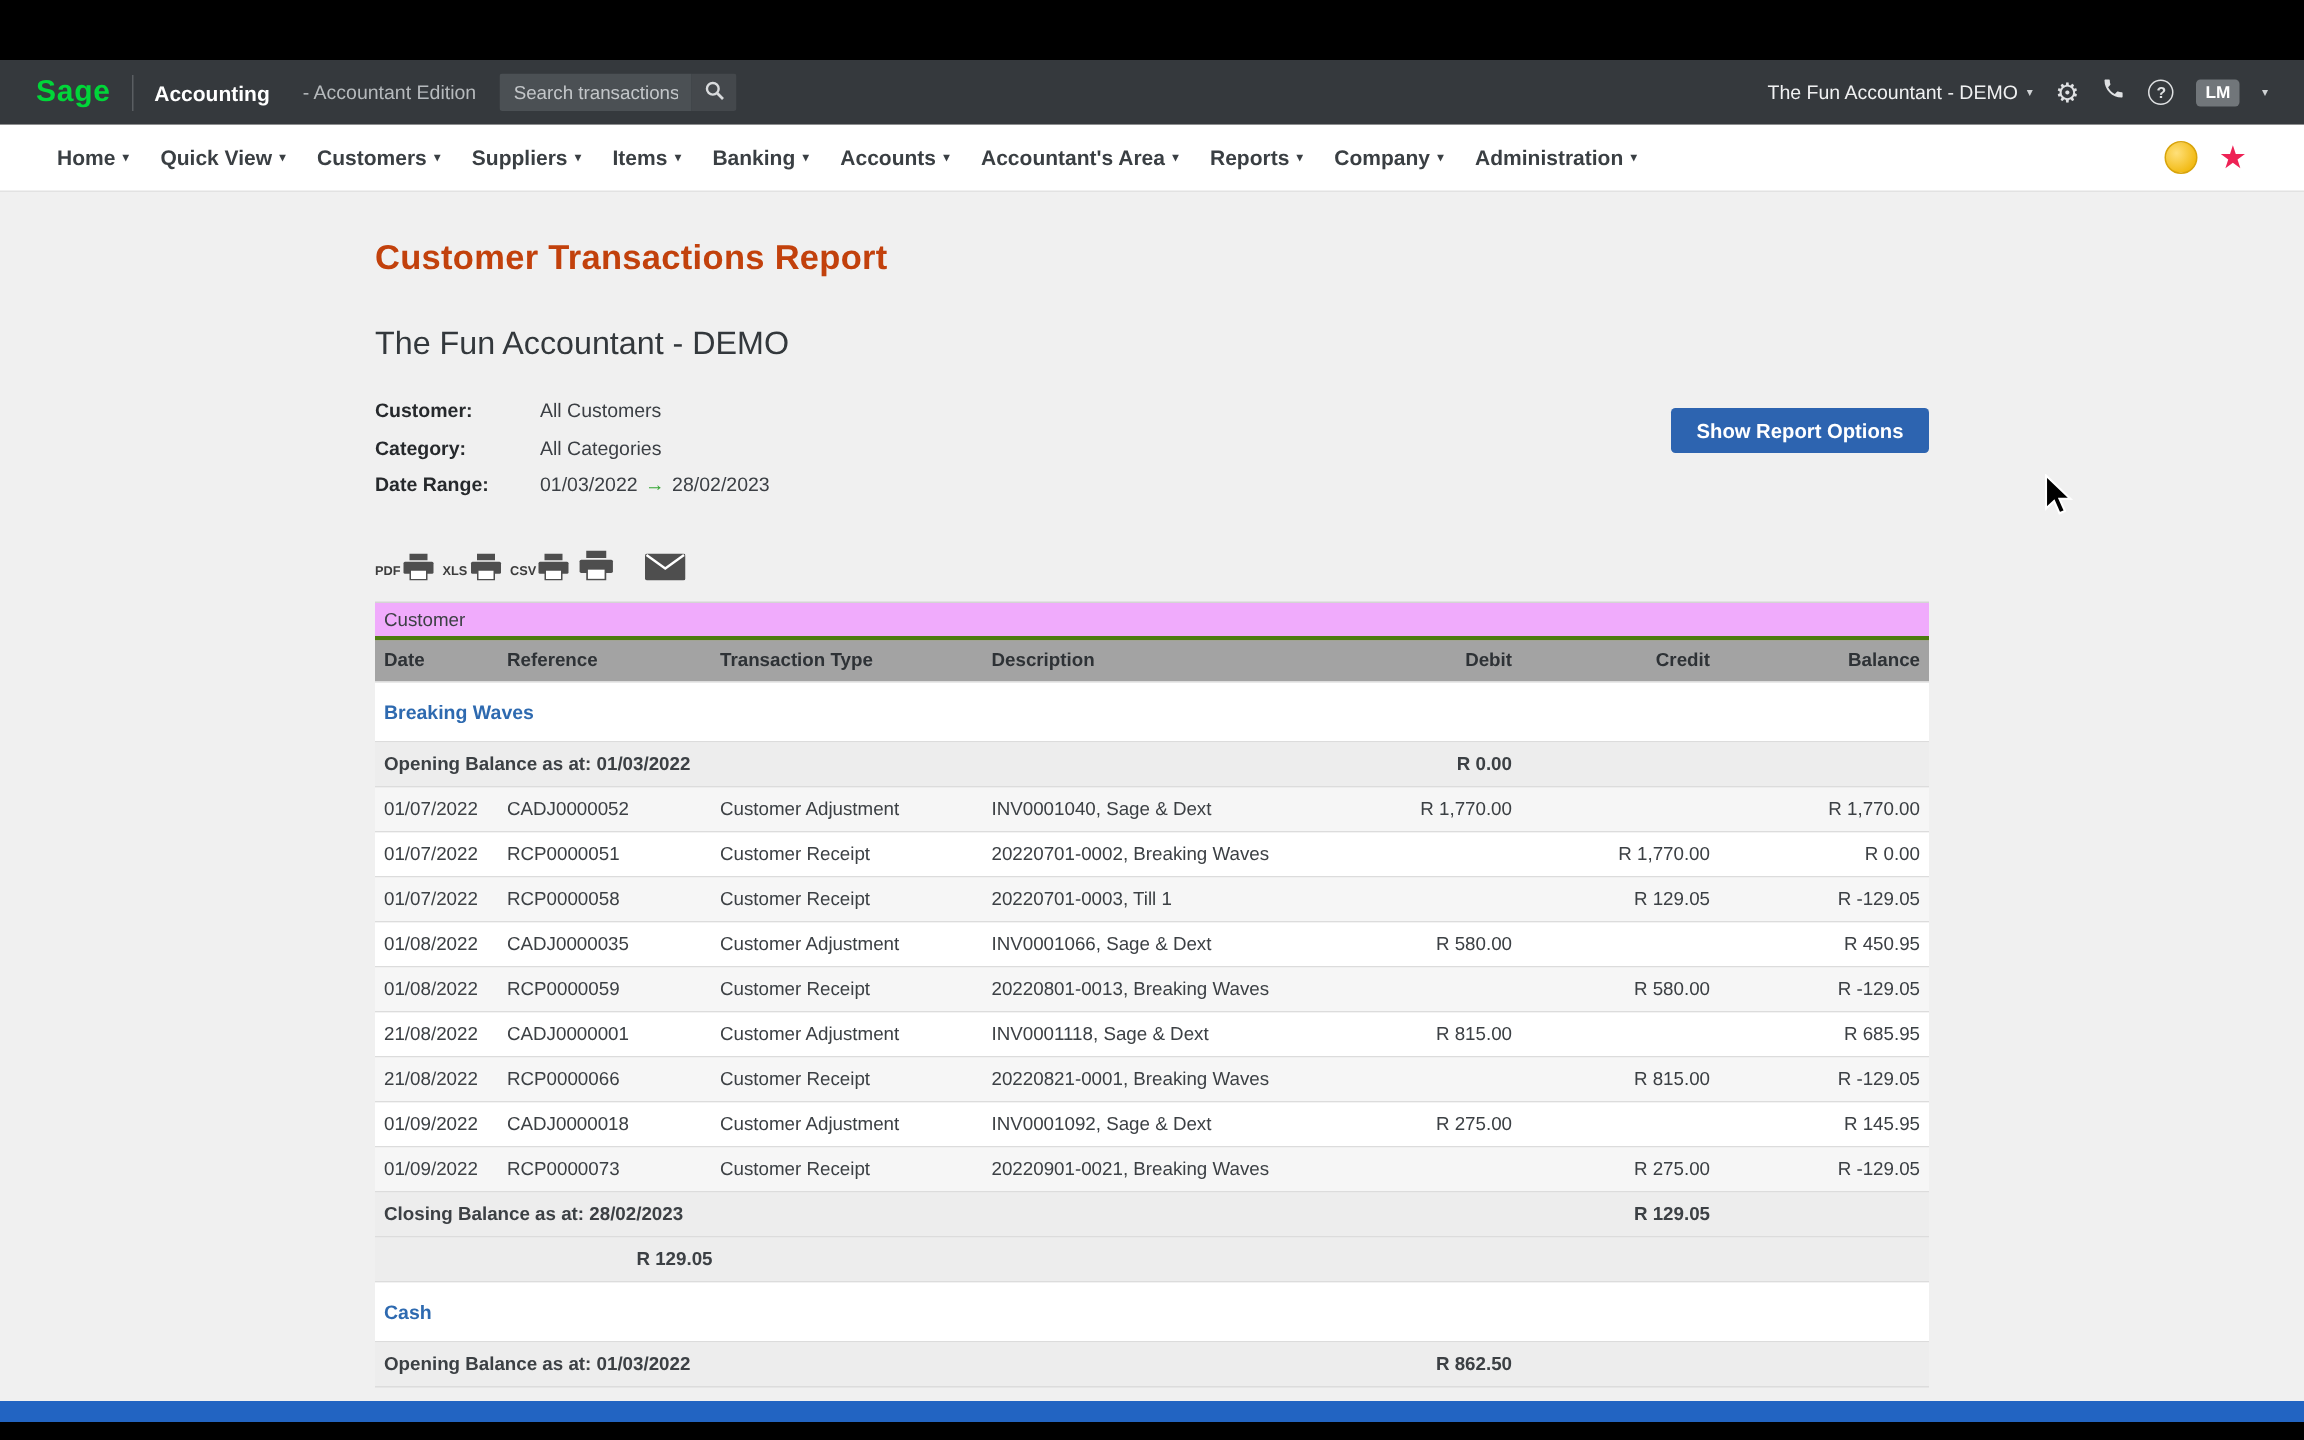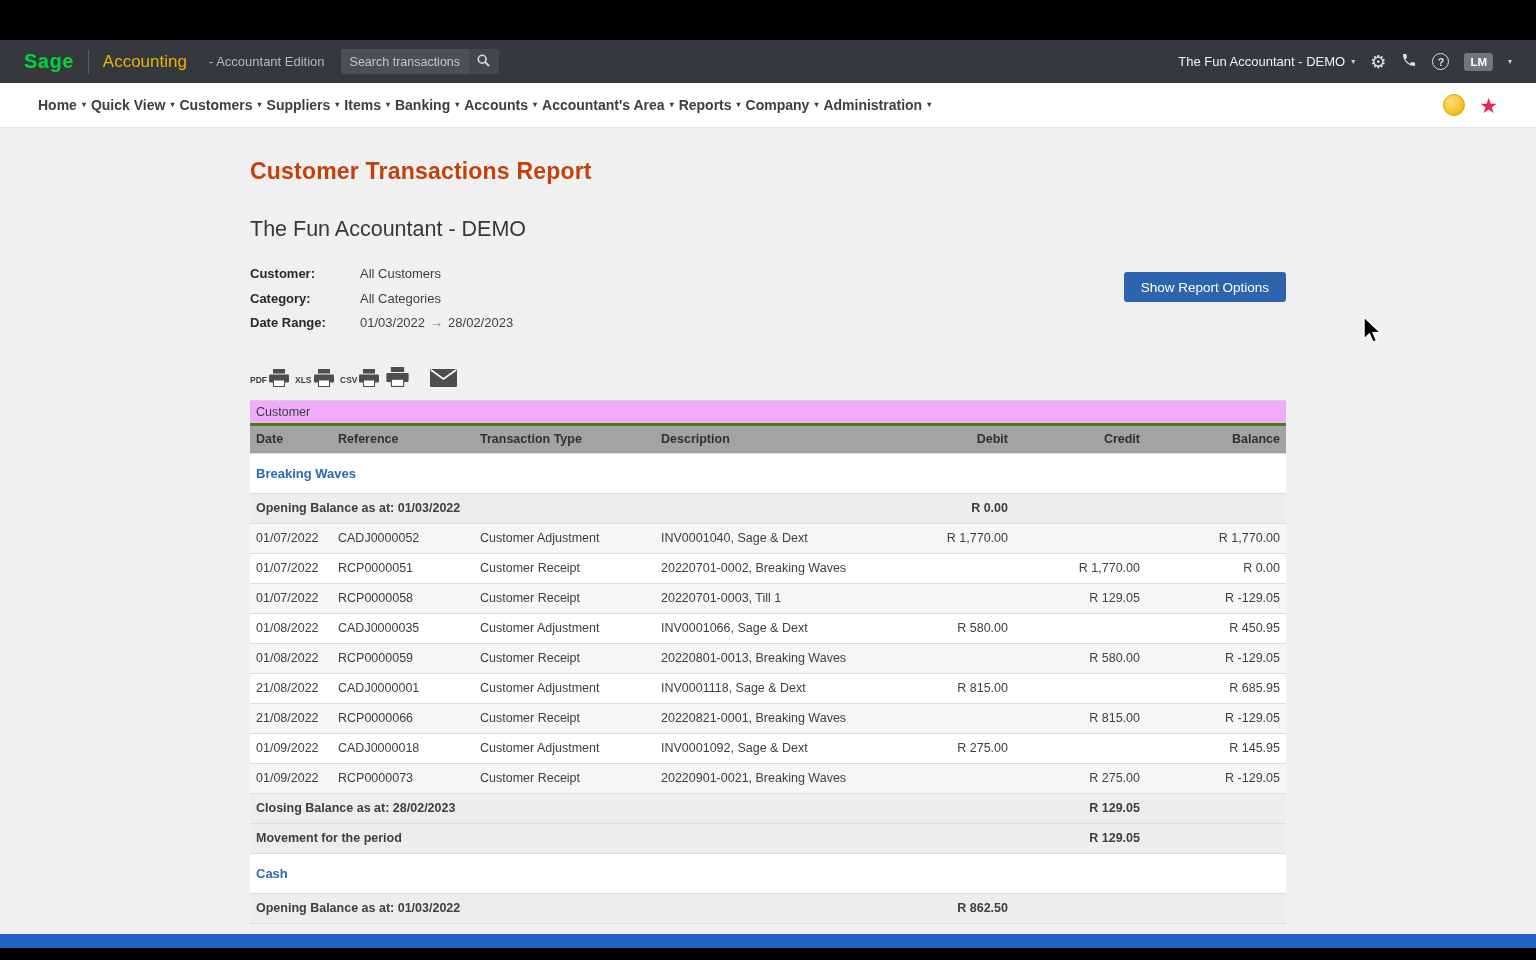--- a/index.html
+++ b/index.html
@@ -8,53 +8,53 @@
   body{font-family:"Liberation Sans",sans-serif;position:relative}
 
   .letterbox-top{height:40px;background:#000}
   .letterbox-bottom{height:12px;background:#000}
   .footer-blue{height:14px;background:#2264c2}
 
   
   .topbar{height:43px;background:#35393d;display:flex;align-items:center;padding:0 24px;color:#e8eaec}
   .logo{color:#00d639;font-size:20px;font-weight:700;letter-spacing:.5px}
   .logo-divider{width:1px;height:24px;background:#5a5e62;margin:0 14px}
-  .app-name{font-weight:400;font-size:17px;color:#eab308}
+  .app-name{font-weight:700;font-size:14px;color:#ffffff}
   .edition{font-size:13px;color:#b6babd;margin-left:22px}
   .search-box{margin-left:16px;display:flex;height:25px;border-radius:2px;overflow:hidden}
   .search-input{width:128px;background:#4b5054;border:0;color:#d6d8da;font-size:12.5px;padding:0 9px;outline:none;font-family:inherit}
   .search-input::placeholder{color:#c3c6c9}
   .search-btn{width:30px;background:#44484c;display:flex;align-items:center;justify-content:center;cursor:pointer;border:0}
   .topbar-right{margin-left:auto;display:flex;align-items:center;gap:15px}
   .company-sel{font-size:13px;color:#f0f1f2;display:flex;align-items:center;gap:6px;cursor:pointer}
   .caret{font-size:8px;color:#cfd2d4;line-height:1}
   .icon-gear{font-size:18px;color:#dfe1e3;cursor:pointer;line-height:1}
   .help-circle{width:17px;height:17px;border:1.5px solid #dfe1e3;border-radius:50%;display:flex;align-items:center;justify-content:center;font-size:10.5px;font-weight:700;color:#dfe1e3;cursor:pointer}
   .avatar{background:#71767a;border-radius:3px;padding:3px 6px;font-size:11.5px;font-weight:700;color:#fff;cursor:pointer}
 
   
   .menubar{height:45px;background:#fff;display:flex;align-items:center;padding:0 38px;border-bottom:1px solid #e2e2e2}
-  .nav-items{display:flex;gap:5px;align-items:center}
+  .nav-items{display:flex;gap:21px;align-items:center}
   .nav-item{display:flex;align-items:center;gap:5px;font-size:14px;font-weight:700;color:#3a3f43;cursor:pointer;white-space:nowrap}
   .nav-item .caret{color:#3a3f43}
   .menubar-right{margin-left:auto;display:flex;align-items:center;gap:14px}
   .coin{width:22px;height:22px;border-radius:50%;background:radial-gradient(circle at 35% 35%,#ffe07a,#f2bb16 72%);border:1px solid #d8a40c;cursor:pointer}
   .star{color:#ee2255;font-size:21px;line-height:1;cursor:pointer}
 
   
   .content{height:806px;background:#f0f0f0;overflow:hidden}
   .report{margin-left:250px;width:1036px;padding-top:30px}
   .report-title{font-size:23px;font-weight:700;color:#c2410c;letter-spacing:.2px}
   .report-company{margin-top:32px;font-size:21.5px;font-weight:400;color:#33383c}
   .filter-bar{display:flex;justify-content:space-between;margin-top:24px}
   .f-row{display:flex;font-size:13px;height:24.5px;align-items:flex-start}
   .f-label{width:110px;font-weight:700;color:#26292c}
   .f-value{color:#3b3f44}
   .arrow{color:#36a635;margin:0 5px;font-weight:700}
-  .options-btn{height:30px;padding:0 17px;background:#2d64b0;color:#fff;border:0;border-radius:3px;font-size:13.5px;font-weight:400;font-family:inherit;margin-top:6px;cursor:pointer}
+  .options-btn{height:30px;padding:0 17px;background:#2d64b0;color:#fff;border:0;border-radius:3px;font-size:13.5px;font-weight:700;font-family:inherit;margin-top:6px;cursor:pointer}
 
   .export-row{display:flex;align-items:flex-end;gap:13px;margin-top:27px;padding-bottom:9px}
   .exp{display:flex;align-items:center;gap:1px;cursor:pointer;width:32px}
   .exp-label{font-size:8.5px;font-weight:700;color:#3c3c3c}
 
   
   .table{border-top:1px solid #d4d4d4}
   .trow{display:grid;grid-template-columns:88px 142px 181px 219px 133px 132px 140px;align-items:center;border-bottom:1px solid #dcdcdc;background:#fff}
   .tcell{font-size:12.5px;color:#3c4044;white-space:nowrap;overflow:hidden}
   .c-date,.group-label,.span4,.section-link{padding-left:6px}
@@ -343,21 +343,20 @@
           <div class="tcell num c-credit">R 275.00</div>
           <div class="tcell num c-balance">R -129.05</div>
         </div>
         <div class="trow summary-row">
           <div class="tcell span4">Closing Balance as at: 28/02/2023</div>
           <div class="tcell num b c-debit"></div>
           <div class="tcell num b c-credit">R 129.05</div>
           <div class="tcell num b c-balance"></div>
         </div>
         <div class="trow summary-row">
-          <div class="tcell span4">Movement for the period</div>
           <div class="tcell num b c-debit"></div>
           <div class="tcell num b c-credit">R 129.05</div>
           <div class="tcell num b c-balance"></div>
         </div>
         <div class="trow section-row">
           <div class="tcell section-link">Cash</div>
         </div>
         <div class="trow summary-row">
           <div class="tcell span4">Opening Balance as at: 01/03/2022</div>
           <div class="tcell num b c-debit">R 862.50</div>

